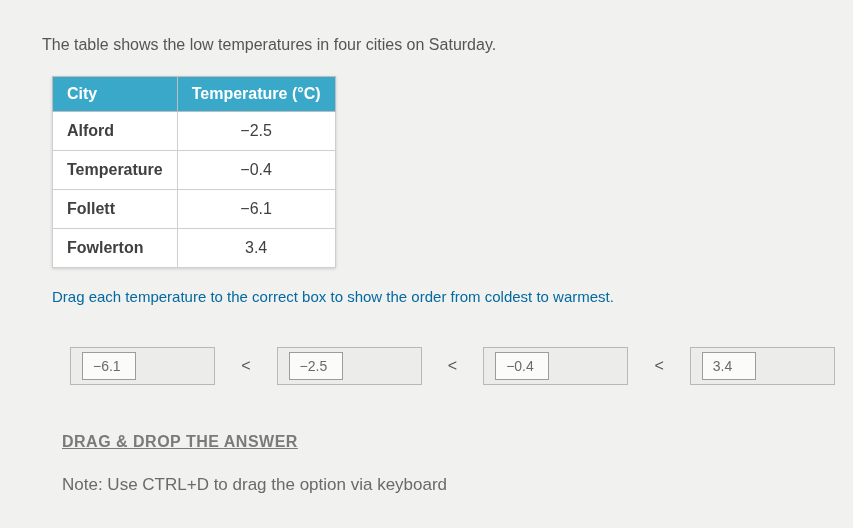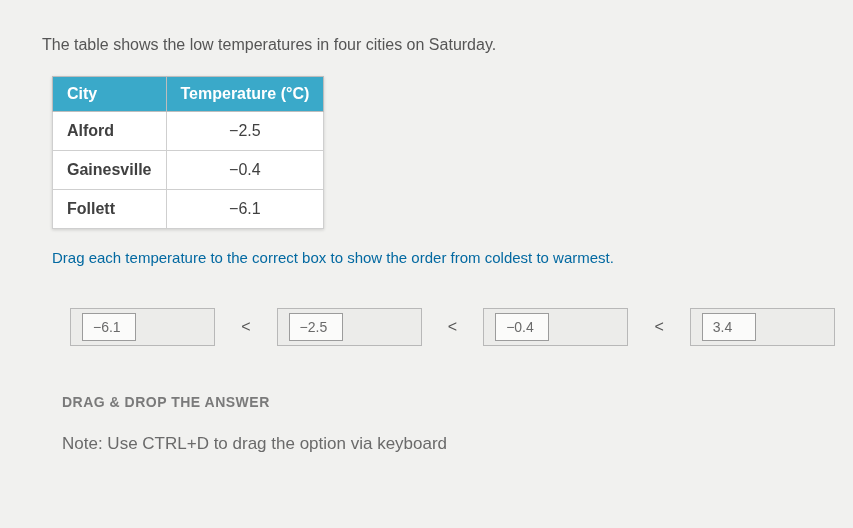--- a/index.html
+++ b/index.html
@@ -73,26 +73,27 @@
     display: inline-flex;
     align-items: center;
     cursor: grab;
   }
   .lt {
     font-size: 16px;
     color: #555;
     padding: 0 2px;
   }
   .section-label {
-    font-size: 14px;
+    font-size: 16px;
     letter-spacing: 0.5px;
     color: #7a7a7a;
     font-weight: 700;
     margin-left: 28px;
     margin-bottom: 24px;
+    text-decoration: underline;
   }
   .note {
     font-size: 17px;
     color: #6a6a6a;
     margin-left: 28px;
   }
 </style>
 </head>
 <body>
 
@@ -104,26 +105,30 @@
       <th>City</th>
       <th>Temperature (°C)</th>
     </tr>
   </thead>
   <tbody>
     <tr>
       <td>Alford</td>
       <td class="temp">−2.5</td>
     </tr>
     <tr>
-      <td>Gainesville</td>
+      <td>Temperature</td>
       <td class="temp">−0.4</td>
     </tr>
     <tr>
       <td>Follett</td>
       <td class="temp">−6.1</td>
+    </tr>
+    <tr>
+      <td>Fowlerton</td>
+      <td class="temp">3.4</td>
     </tr>
   </tbody>
 </table>
 
 <p class="instruction">Drag each temperature to the correct box to show the order from coldest to warmest.</p>
 
 <div class="answer-row">
   <div class="drop-box">
     <span class="chip">−6.1</span>
   </div>

